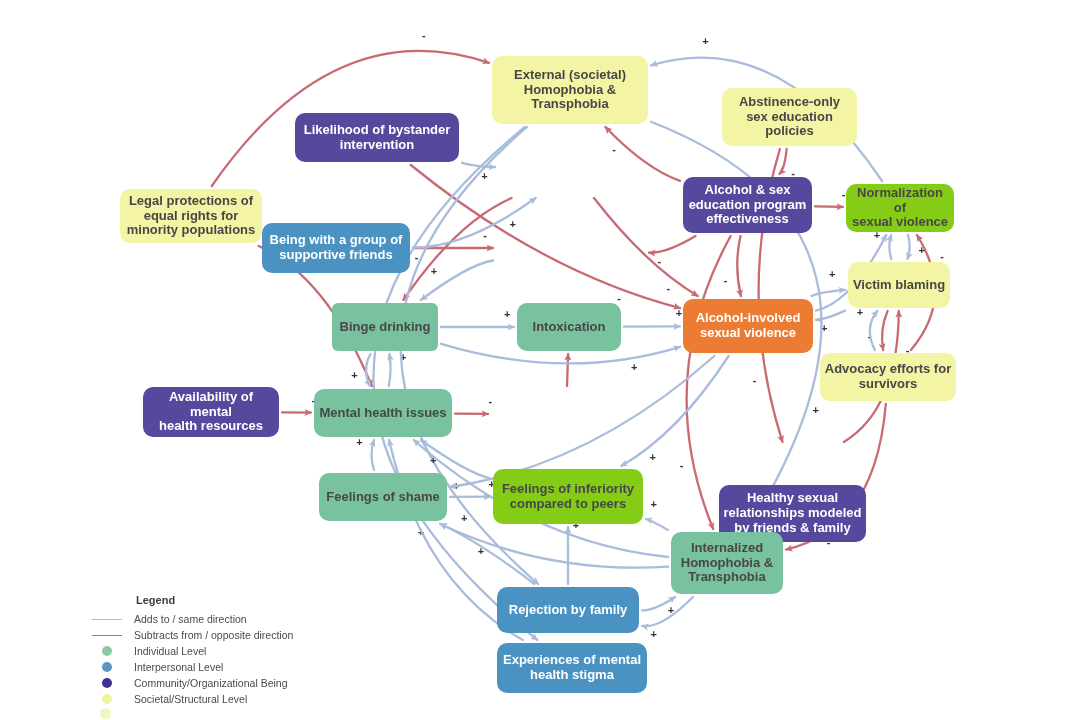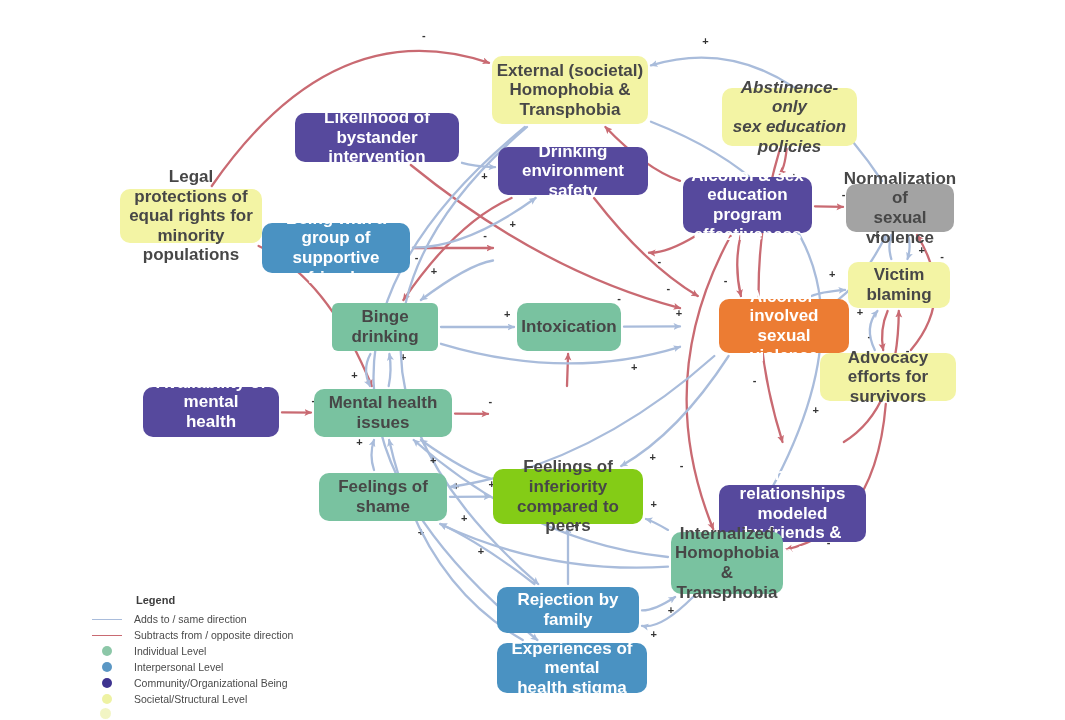--- a/index.html
+++ b/index.html
@@ -10,21 +10,21 @@
     background:#ffffff;
     font-family:"Liberation Sans", sans-serif;
   }
   #edge-layer{position:absolute;left:0;top:0;width:1065px;height:720px;z-index:1;}
   .node{
     position:absolute;
     z-index:2;
     border-radius:10px;
     display:flex;align-items:center;justify-content:center;
     text-align:center;
-    font-size:17px;
+    font-size:13px;
     font-weight:600;
     line-height:1.15;
     white-space:pre-line;
     padding:2px 4px;
     box-sizing:border-box;
     cursor:default;
   }
   .edge-sign{
     font-size:11px;
     font-weight:bold;
@@ -190,39 +190,37 @@
           <span class="legend-label">Societal/Structural Level</span>
         </div>
       </div>
   </div>
   <div id="legend-cropped-dot" style="background: rgb(238, 242, 176);"></div>
 <div class="node" style="left: 492px; top: 56px; width: 156px; height: 68px; background: rgb(243, 244, 164); color: rgb(71, 71, 71);">External (societal)
 Homophobia &amp;
 Transphobia</div>
     <div class="node" style="left: 295px; top: 113px; width: 164px; height: 49px; background: rgb(86, 73, 157); color: rgb(255, 255, 255);">Likelihood of bystander
 intervention</div>
-    <div class="node" style="left: 498px; top: 147px; width: 150px; height: 48px; background: rgb(86, 73, 157); color: rgb(255, 255, 255);">Drinking environment
-safety</div>
-    <div class="node" style="left: 722px; top: 88px; width: 135px; height: 58px; background: rgb(243, 244, 164); color: rgb(71, 71, 71); font-style: italic;">Abstinence-only
+    <div class="node" style="left: 722px; top: 88px; width: 135px; height: 58px; background: rgb(243, 244, 164); color: rgb(71, 71, 71);">Abstinence-only
 sex education
 policies</div>
     <div class="node" style="left: 683px; top: 177px; width: 129px; height: 56px; background: rgb(86, 73, 157); color: rgb(255, 255, 255);">Alcohol &amp; sex
 education program
 effectiveness</div>
-    <div class="node" style="left: 846px; top: 184px; width: 108px; height: 48px; background: #a3a3a3; color: rgb(71, 71, 71);">Normalization of
+    <div class="node" style="left: 846px; top: 184px; width: 108px; height: 48px; background: #84cc16; color: rgb(71, 71, 71);">Normalization of
 sexual violence</div>
     <div class="node" style="left: 120px; top: 189px; width: 142px; height: 54px; background: rgb(243, 244, 164); color: rgb(71, 71, 71);">Legal protections of
 equal rights for
 minority populations</div>
     <div class="node" style="left: 262px; top: 223px; width: 148px; height: 50px; background: rgb(74, 146, 194); color: rgb(255, 255, 255);">Being with a group of
 supportive friends</div>
     <div class="node" style="left: 848px; top: 262px; width: 102px; height: 46px; background: rgb(243, 244, 164); color: rgb(71, 71, 71);">Victim blaming</div>
     <div class="node" style="left: 332px; top: 303px; width: 106px; height: 48px; background: rgb(121, 194, 160); color: rgb(71, 71, 71); border-radius: 6px;">Binge drinking</div>
     <div class="node" style="left: 517px; top: 303px; width: 104px; height: 48px; background: rgb(121, 194, 160); color: rgb(71, 71, 71);">Intoxication</div>
-    <div class="node" style="left: 683px; top: 299px; width: 130px; height: 54px; background: rgb(236, 124, 51); color: rgb(255, 255, 255); margin-left: 36px;">Alcohol-involved
+    <div class="node" style="left: 683px; top: 299px; width: 130px; height: 54px; background: rgb(236, 124, 51); color: rgb(255, 255, 255);">Alcohol-involved
 sexual violence</div>
     <div class="node" style="left: 820px; top: 353px; width: 136px; height: 48px; background: rgb(243, 244, 164); color: rgb(71, 71, 71);">Advocacy efforts for
 survivors</div>
     <div class="node" style="left: 143px; top: 387px; width: 136px; height: 50px; background: rgb(86, 73, 157); color: rgb(255, 255, 255);">Availability of mental
 health resources</div>
     <div class="node" style="left: 314px; top: 389px; width: 138px; height: 48px; background: rgb(121, 194, 160); color: rgb(71, 71, 71);">Mental health issues</div>
     <div class="node" style="left: 719px; top: 445px; width: 147px; height: 57px; background: rgb(86, 73, 157); color: rgb(255, 255, 255); margin-top: 40px;">Healthy sexual
 relationships modeled
 by friends &amp; family</div>
     <div class="node" style="left: 319px; top: 473px; width: 128px; height: 48px; background: rgb(121, 194, 160); color: rgb(71, 71, 71);">Feelings of shame</div>

